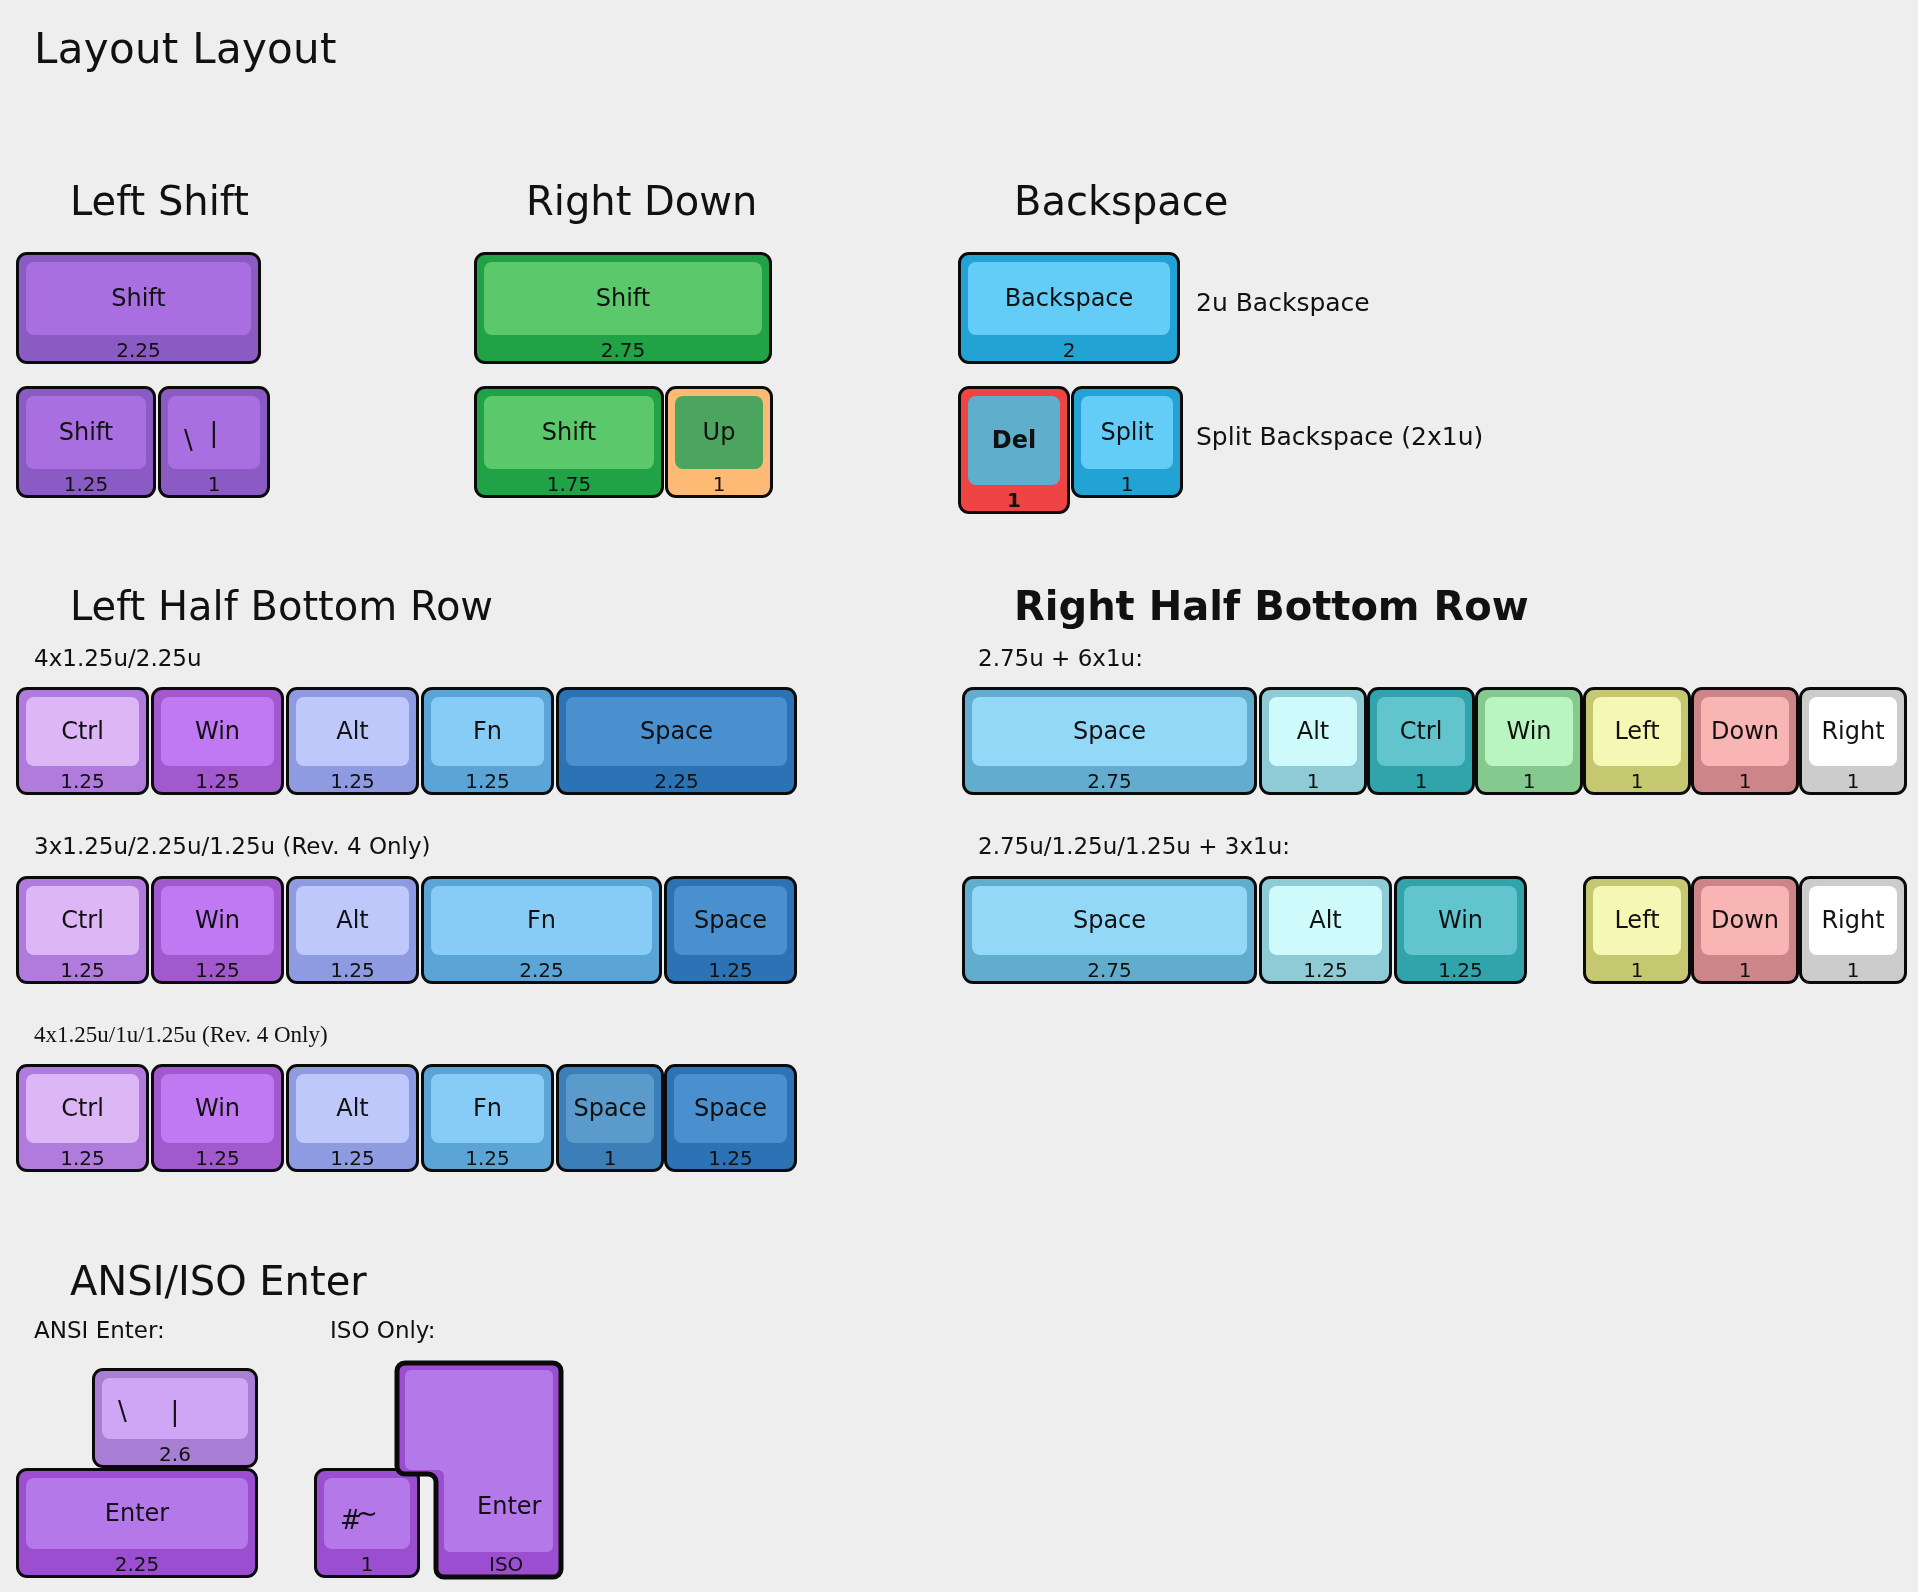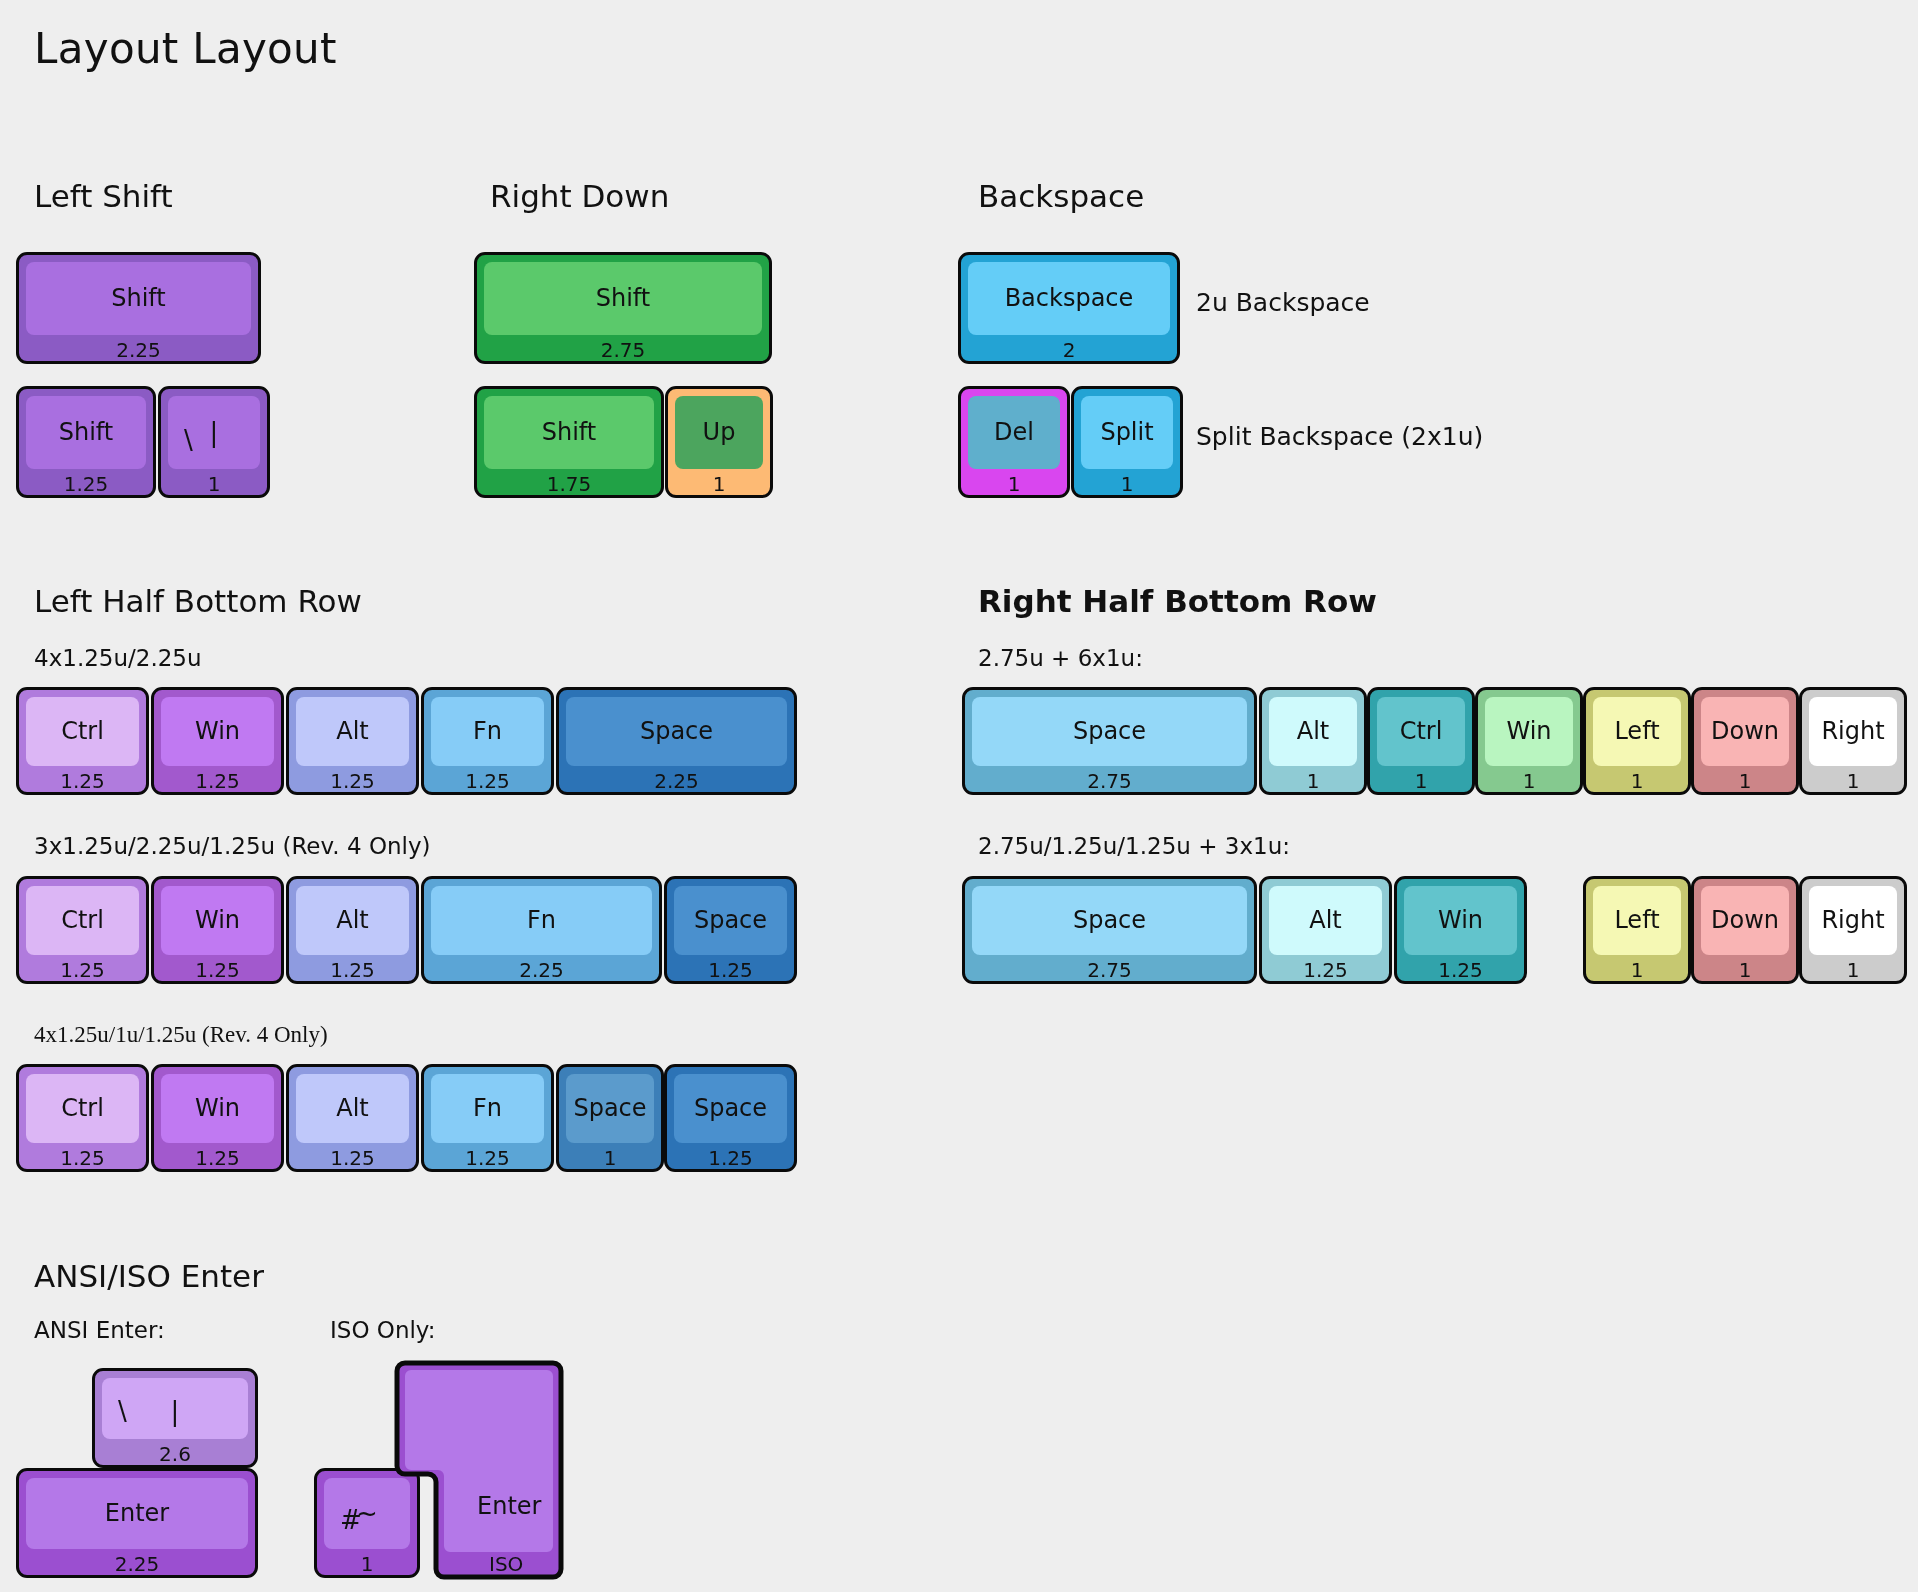--- a/index.html
+++ b/index.html
@@ -20,22 +20,23 @@
     position: absolute;
     left: 34px;
     top: 24px;
     font-size: 42px;
     letter-spacing: 0.3px;
     color: #111;
   }
 
   .section-title {
     position: absolute;
-    font-size: 31px;
-    color: #111;
+    font-size: 40px;
+    color: #111;
+    margin-left: 36px;
   }
 
   .sub-label {
     position: absolute;
     font-size: 23px;
     color: #111;
   }
 
   .caption {
     position: absolute;
@@ -178,21 +179,21 @@
 <div class="section-title" style="left:978px; top:178px;">Backspace</div>
 
 <div class="key" style="left: 958px; top: 252px; width: 222px; height: 112px; background: rgb(35, 163, 212);">
   <div class="cap" style="background: rgb(100, 205, 247);">
     <span class="legend">Backspace</span>
   </div>
   <div class="unit">2</div>
 </div>
 <div class="caption" style="left:1196px; top:288px;">2u Backspace</div>
 
-<div class="key" style="left: 958px; top: 386px; width: 112px; height: 112px; background: #d946ef;">
+<div class="key" style="left: 958px; top: 386px; width: 112px; height: 128px; background: #ef4444; font-weight: bold;">
   <div class="cap" style="background: rgb(95, 175, 204);">
     <span class="legend">Del</span>
   </div>
   <div class="unit">1</div>
 </div>
 
 <div class="key" style="left: 1071px; top: 386px; width: 112px; height: 112px; background: rgb(35, 163, 212);">
   <div class="cap" style="background: rgb(100, 205, 247);">
     <span class="legend">Split</span>
   </div>

